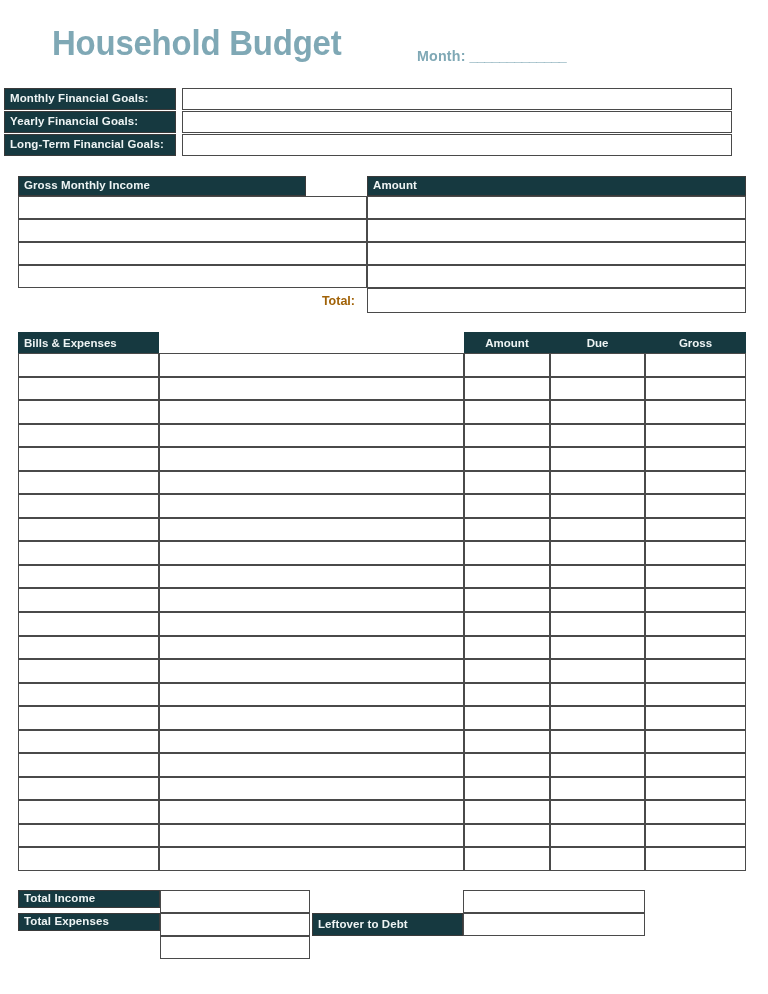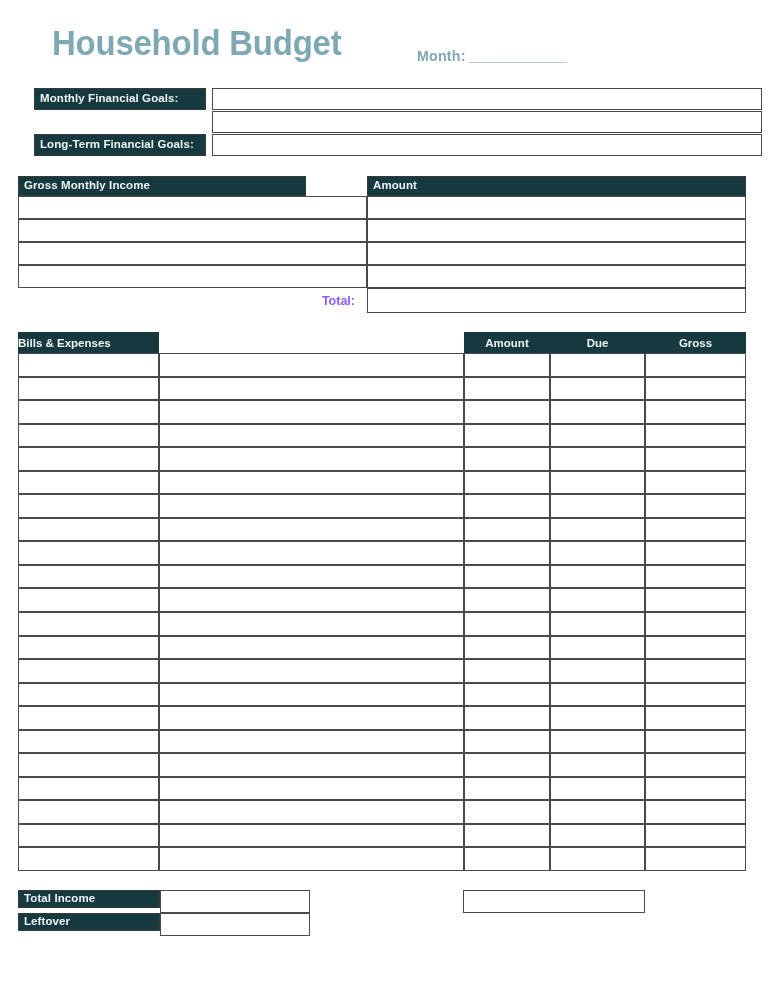--- a/index.html
+++ b/index.html
@@ -79,21 +79,21 @@
     align-items: center;
     padding-left: 5px;
     white-space: nowrap;
     letter-spacing: 0.1px;
     transform-origin: left center;
   }
 
   
   .goals {
     position: absolute;
-    left: 34px;
+    left: 4px;
     top: 88px;
     width: 728px;
   }
   .goal-row {
     position: relative;
     height: 22px;
     margin-bottom: 1px;
   }
   .goal-label {
     position: absolute;
@@ -150,21 +150,21 @@
   .inc-total-label {
     position: absolute;
     left: 0; top: 0;
     width: 343px;
     height: 25px;
     display: flex;
     align-items: center;
     justify-content: flex-end;
     font-size: 12.5px;
     font-weight: bold;
-    color: #8b5cf6;
+    color: #a16207;
     padding-right: 6px;
     box-sizing: border-box;
   }
   .inc-total-box {
     position: absolute;
     left: 349px; top: 0;
     width: 379px; height: 25px;
   }
 
   
@@ -184,21 +184,21 @@
     height: 21px;
     box-sizing: border-box;
     background: #163940;
     color: #eef4f4;
     font-size: 11.5px;
     font-weight: bold;
     display: flex;
     align-items: center;
     white-space: nowrap;
   }
-  .bh-left { justify-content: flex-start; }
+  .bh-left { justify-content: flex-start; padding-left: 6px; }
   .bh-center { justify-content: center; }
   .bills-body {
     position: relative;
   }
   .brow {
     position: relative;
     height: 23.55px;
   }
   .bc {
     position: absolute;
@@ -259,20 +259,21 @@
       <span class="month-label">Month:</span><span class="month-blank">_____________</span>
     </div>
   </div>
 
   <div class="goals">
     <div class="goal-row">
       <div class="goal-label lbl">Monthly Financial Goals:</div>
       <div class="goal-input cellbox"></div>
     </div>
     <div class="goal-row">
+      <div class="goal-label lbl">Yearly Financial Goals:</div>
       <div class="goal-input cellbox"></div>
     </div>
     <div class="goal-row">
       <div class="goal-label lbl">Long-Term Financial Goals:</div>
       <div class="goal-input cellbox"></div>
     </div>
   </div>
 
   <div class="income">
     <div class="inc-head">
@@ -466,18 +467,23 @@
       </div>
   </div>
 
   <div class="summary">
     <div class="sum-row">
       <div class="sum-l-label lbl">Total Income</div>
       <div class="sum-l-box cellbox"></div>
       <div class="sum-r-box cellbox"></div>
     </div>
     <div class="sum-row">
-      <div class="sum-l-label lbl">Leftover</div>
+      <div class="sum-l-label lbl">Total Expenses</div>
       <div class="sum-l-box cellbox"></div>
+      <div class="sum-r-label lbl">Leftover to Debt</div>
+      <div class="sum-r-box cellbox"></div>
+    </div>
+    <div class="sum-row">
+      <div class="sum-l-box cellbox"></div>
     </div>
   </div>
 
 </div>
 
 </body></html>

